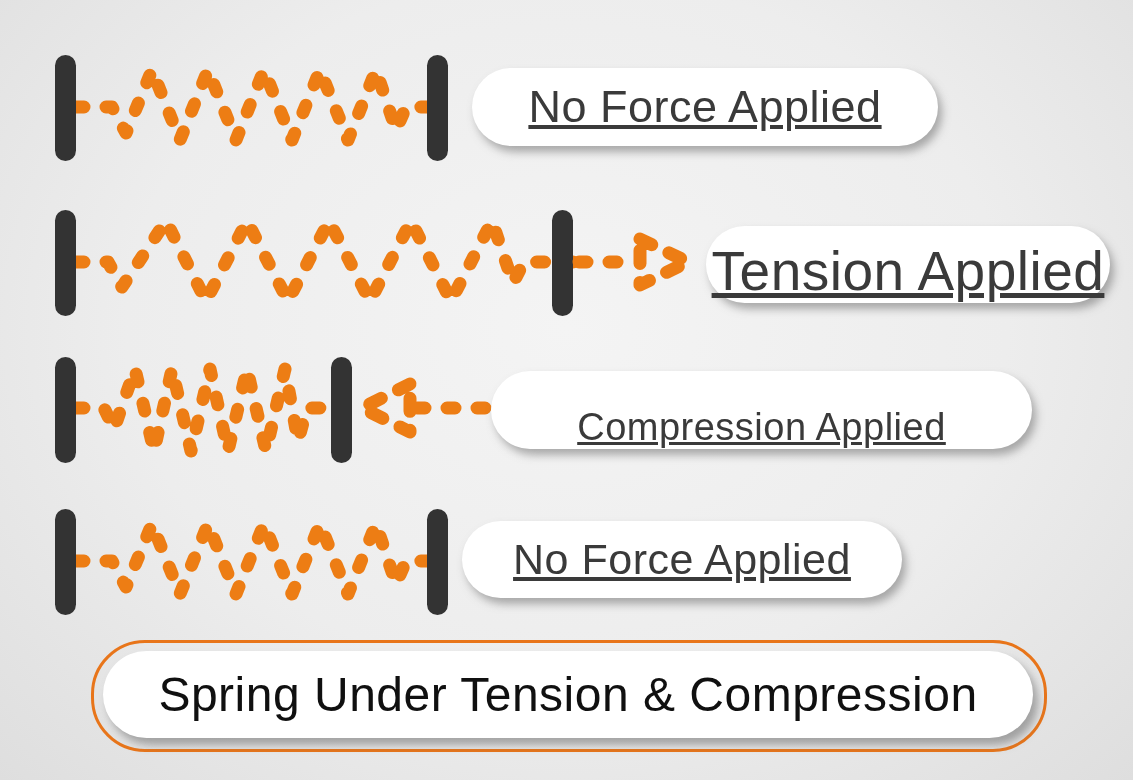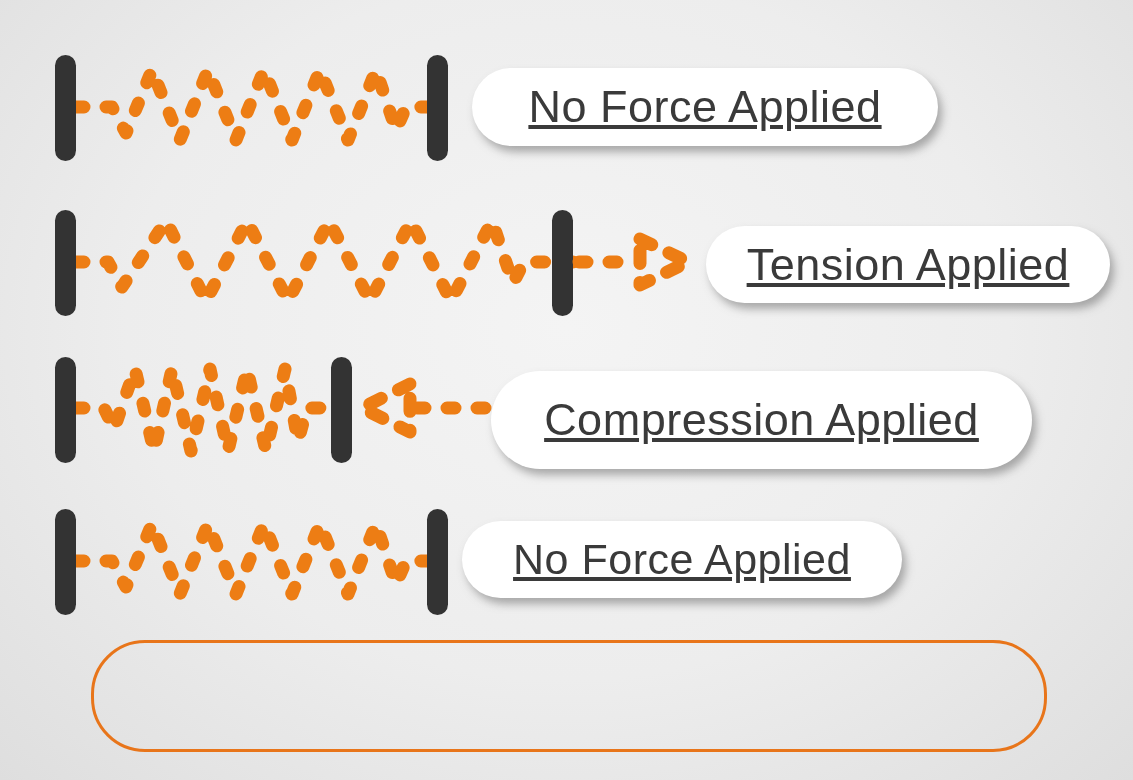--- a/index.html
+++ b/index.html
@@ -47,22 +47,22 @@
     box-shadow: 4px 6px 8px rgba(110,110,110,0.55);
     display: flex;
     align-items: center;
     justify-content: center;
     color: var(--label-text, #3A3A3A);
     letter-spacing: 0.5px;
     white-space: nowrap;
     text-decoration: underline;
   }
   .pill-1 { left: 472px; top: 68px;  width: 466px; height: 78px; font-size: 45px; }
-  .pill-2 { left: 706px; top: 226px; width: 404px; height: 77px; font-size: 45px; }
-  .pill-3 { left: 491px; top: 371px; width: 541px; height: 98px; font-size: 45px; }
+  .pill-2 { left: 706px; top: 226px; width: 404px; height: 77px; font-size: 55px; align-items: flex-end; }
+  .pill-3 { left: 491px; top: 371px; width: 541px; height: 78px; font-size: 38px; align-items: flex-end; }
   .pill-4 { left: 462px; top: 521px; width: 440px; height: 77px; font-size: 43px; }
   .title-frame {
     position: absolute;
     left: 91px; top: 640px;
     width: 950px; height: 106px;
     border: 3px solid var(--title-border, #E8751A);
     border-radius: 54px;
   }
   .title-box {
     position: absolute;
@@ -124,14 +124,17 @@
     <span>Tension Applied</span>
   </div>
   <div class="pill pill-3">
     <span>Compression Applied</span>
   </div>
   <div class="pill pill-4">
     <span>No Force Applied</span>
   </div>
 
   <div class="title-frame"></div>
+  <div class="title-box">
+    <span>Spring Under Tension &amp; Compression</span>
+  </div>
 
 </div>
 
 </body></html>

